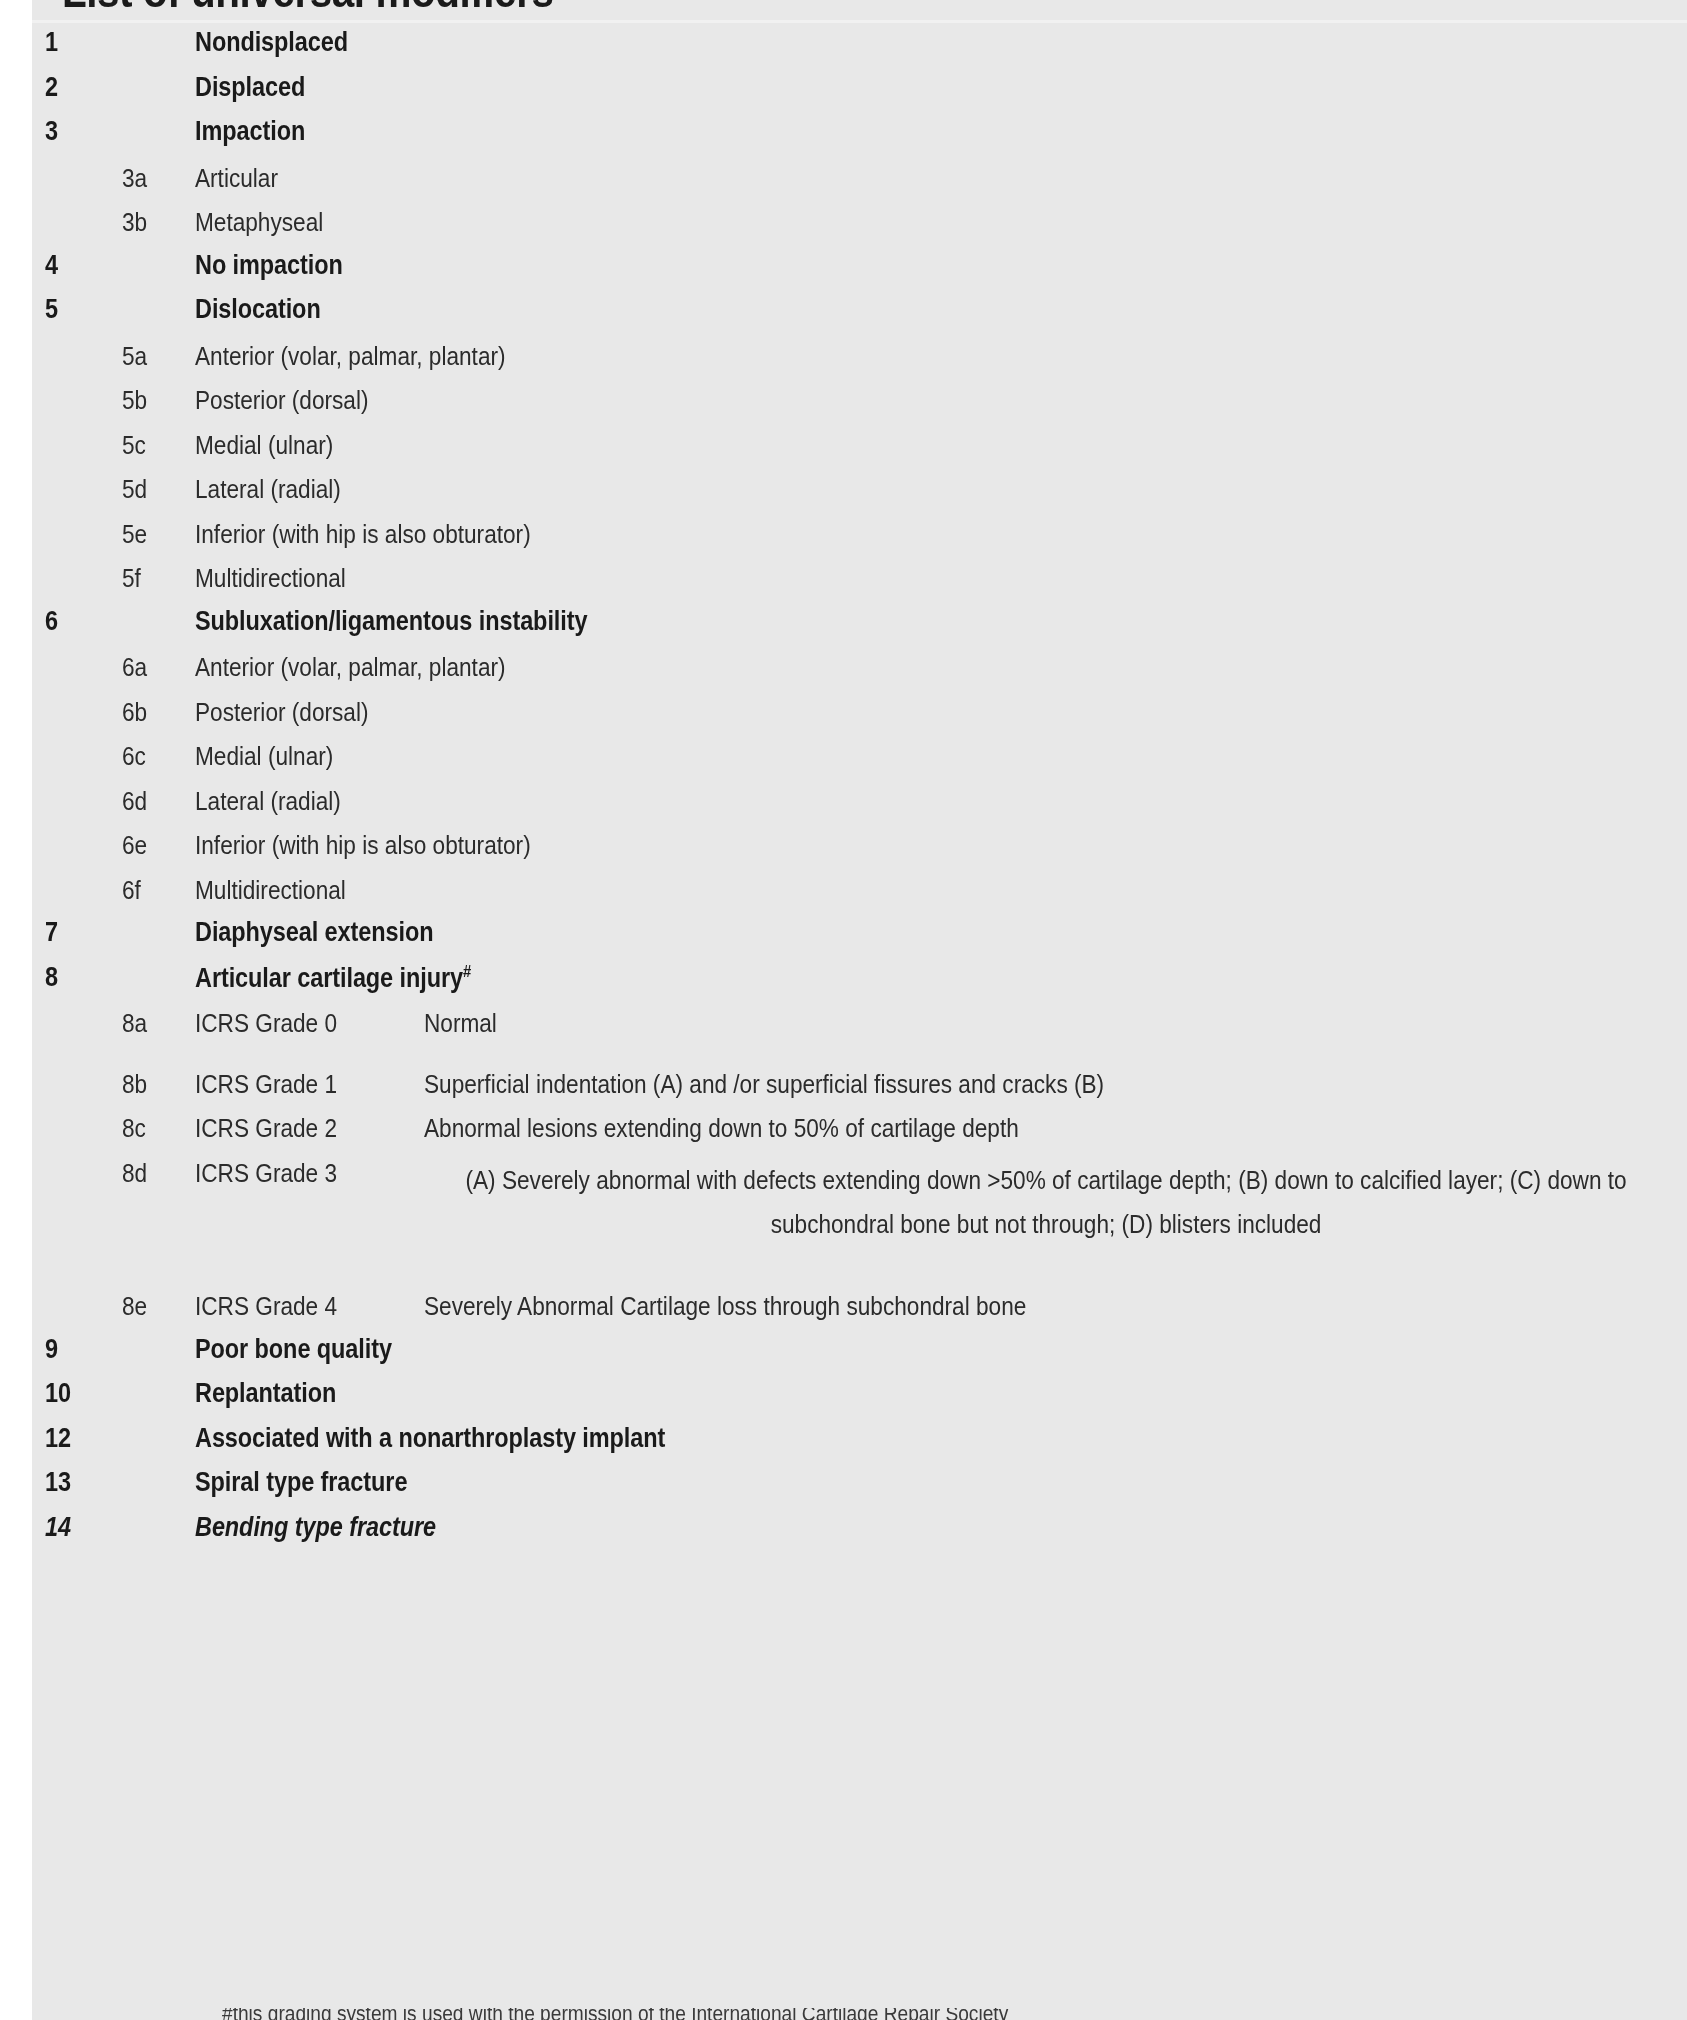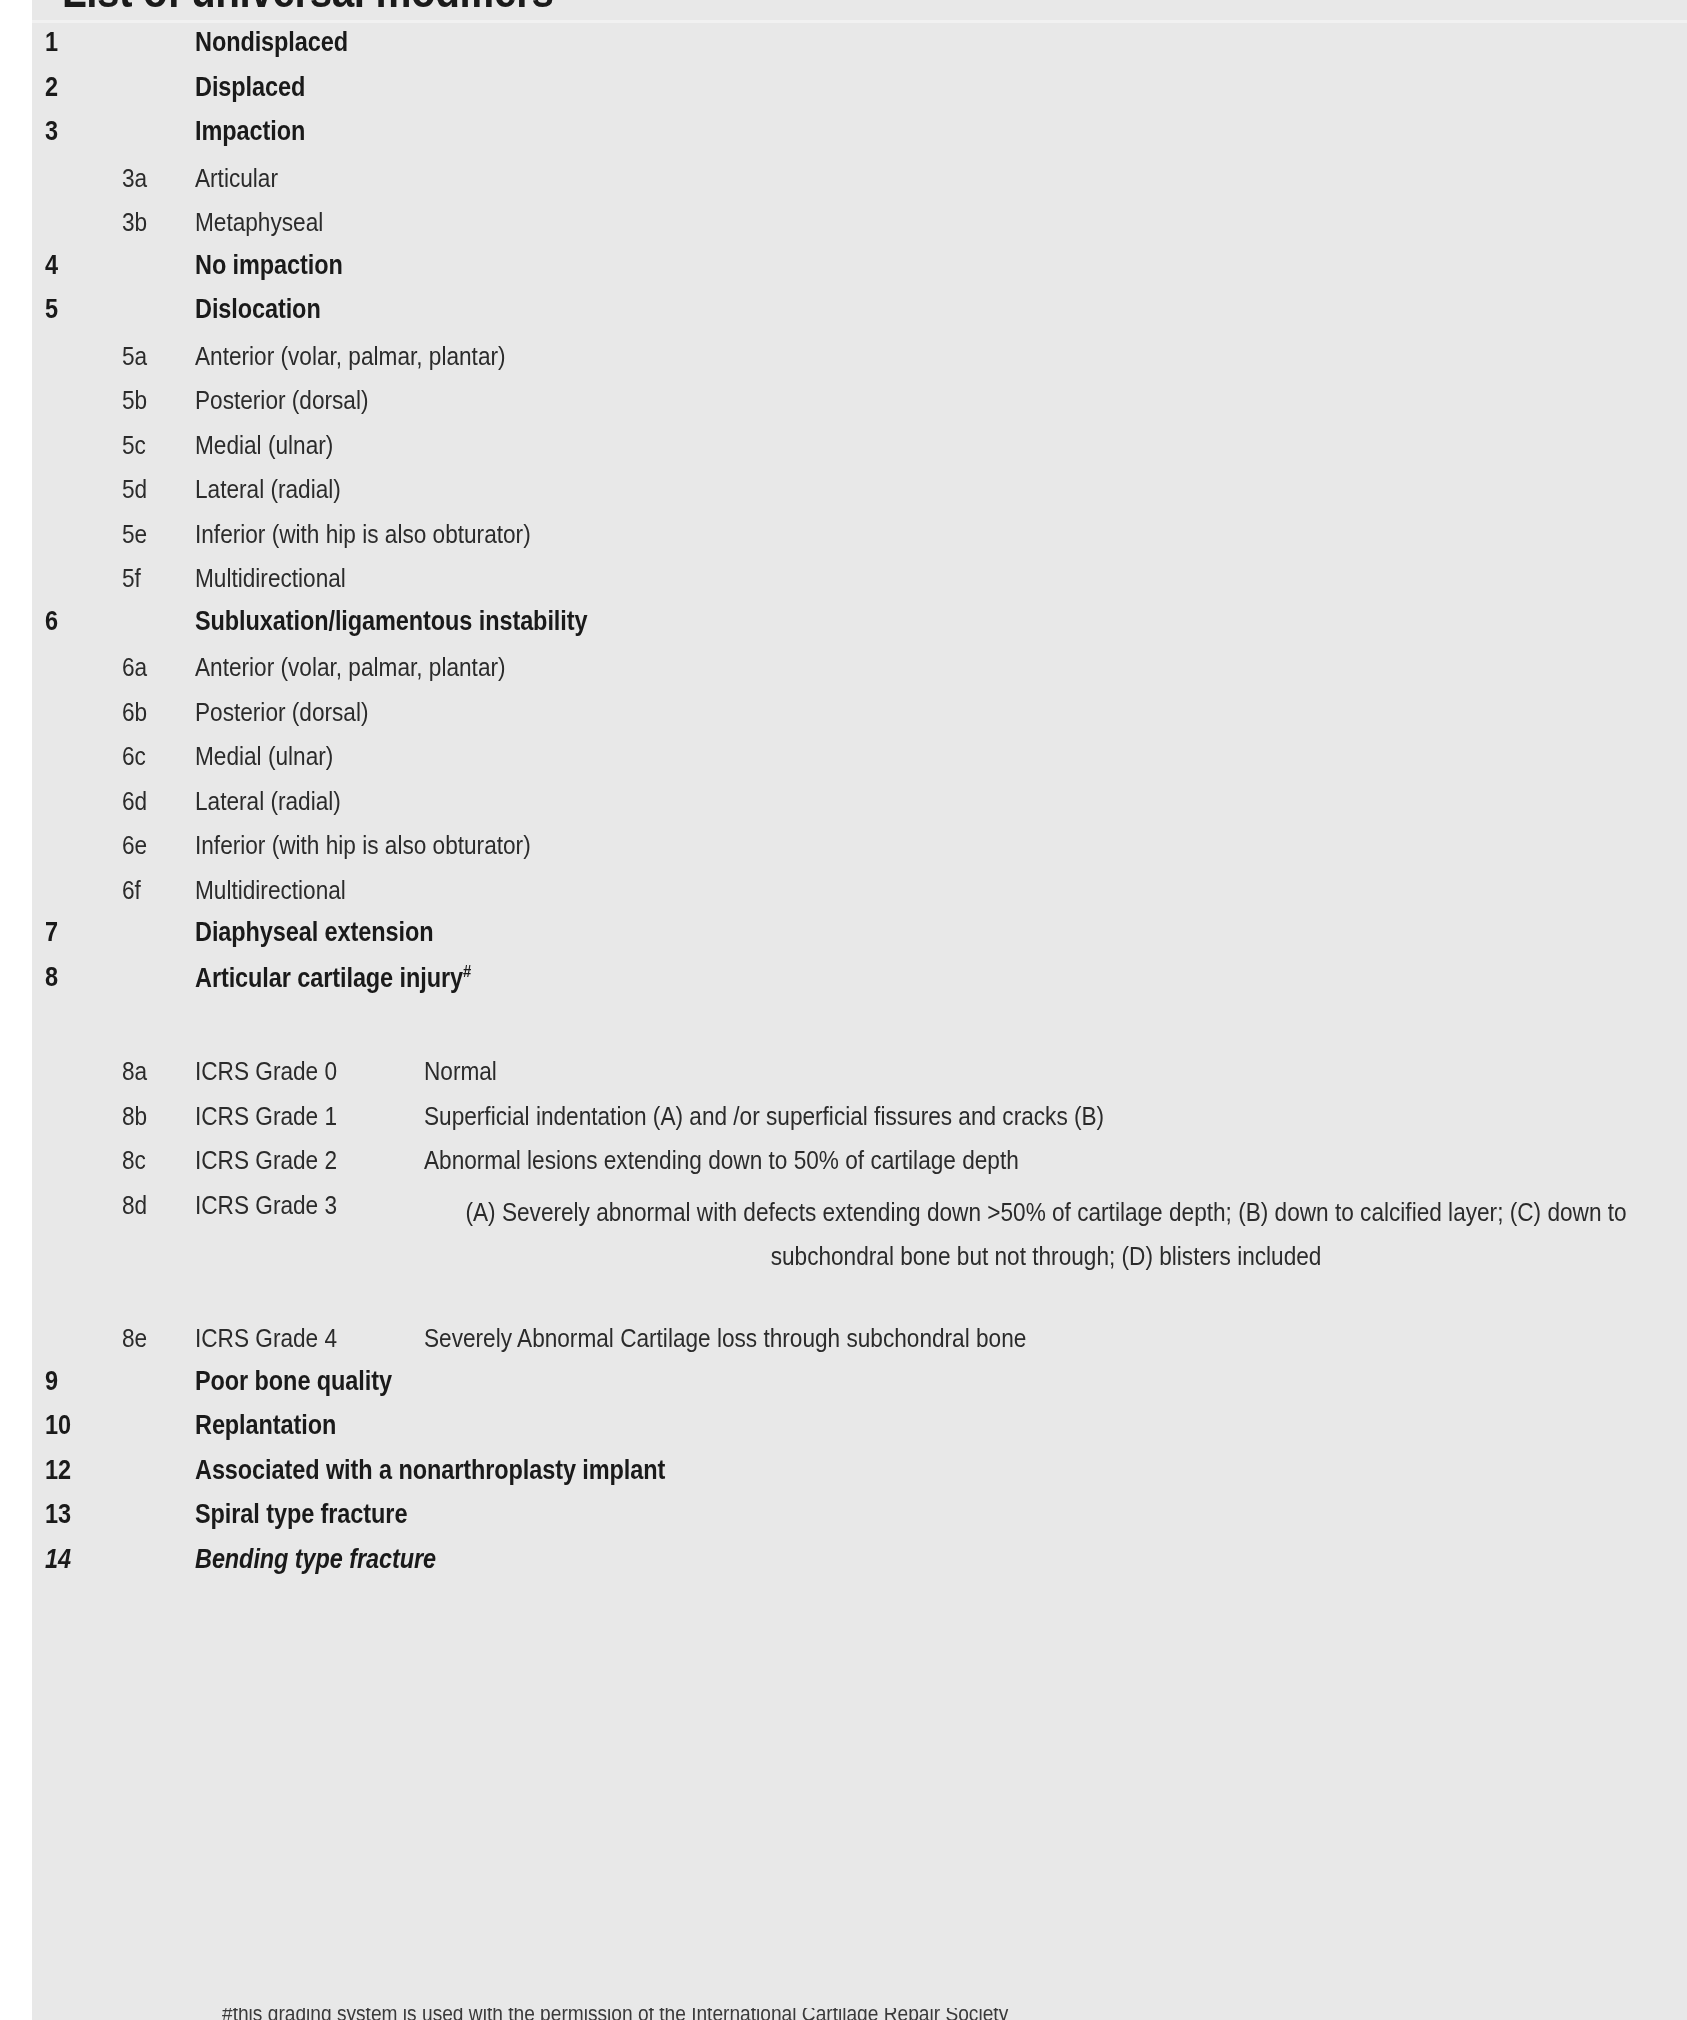--- a/index.html
+++ b/index.html
@@ -259,26 +259,26 @@
         <span class="sublabel">Multidirectional</span>
       </div>
       <div class="row" style="height: 44.5px;">
         <span class="num">7</span>
         <span class="main-label"><span>Diaphyseal extension</span></span>
       </div>
       <div class="row" style="height: 44.5px;">
         <span class="num">8</span>
         <span class="main-label"><span>Articular cartilage injury</span><span class="sup">#</span></span>
       </div>
-      <div class="row" style="height: 44.5px; margin-top: 48px;">
+      <div class="row" style="height: 44.5px;">
         <span class="subnum">8a</span>
         <span class="sublabel">ICRS Grade 0</span>
         <span class="subdesc">Normal</span>
       </div>
-      <div class="row" style="height: 44.5px;">
+      <div class="row" style="height: 44.5px; margin-top: 16px;">
         <span class="subnum">8b</span>
         <span class="sublabel">ICRS Grade 1</span>
         <span class="subdesc">Superficial indentation (A) and /or superficial fissures and cracks (B)</span>
       </div>
       <div class="row" style="height: 44.5px;">
         <span class="subnum">8c</span>
         <span class="sublabel">ICRS Grade 2</span>
         <span class="subdesc">Abnormal lesions extending down to 50% of cartilage depth</span>
       </div>
       <div class="row" style="height: 133.5px; text-align: center;">

